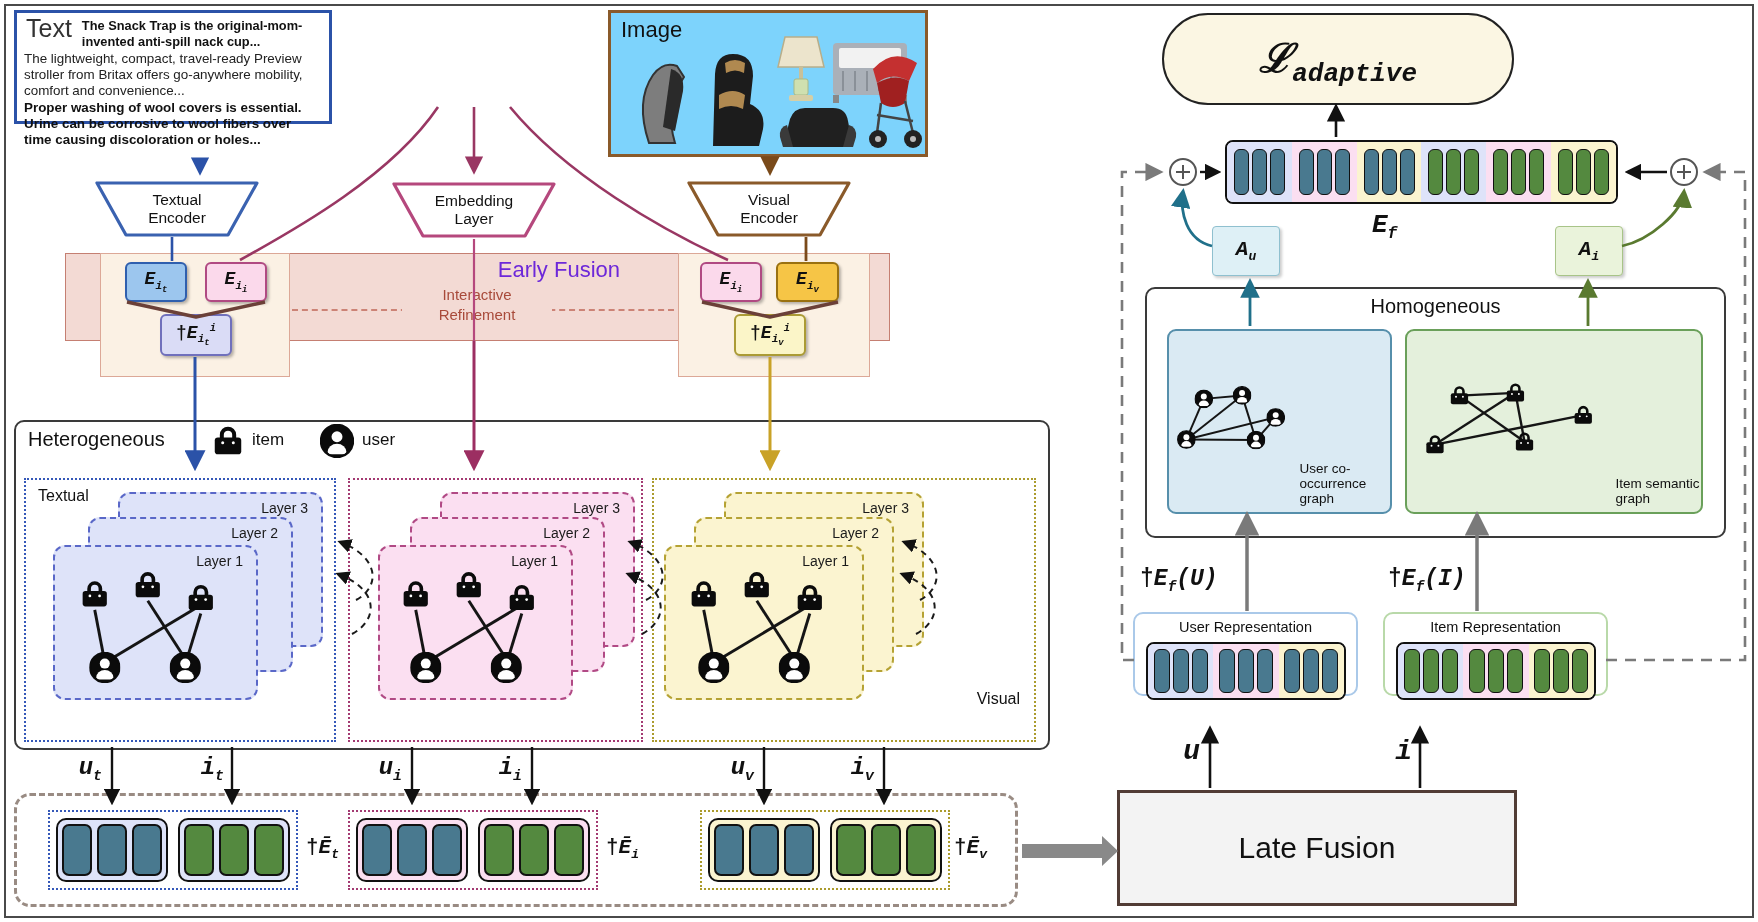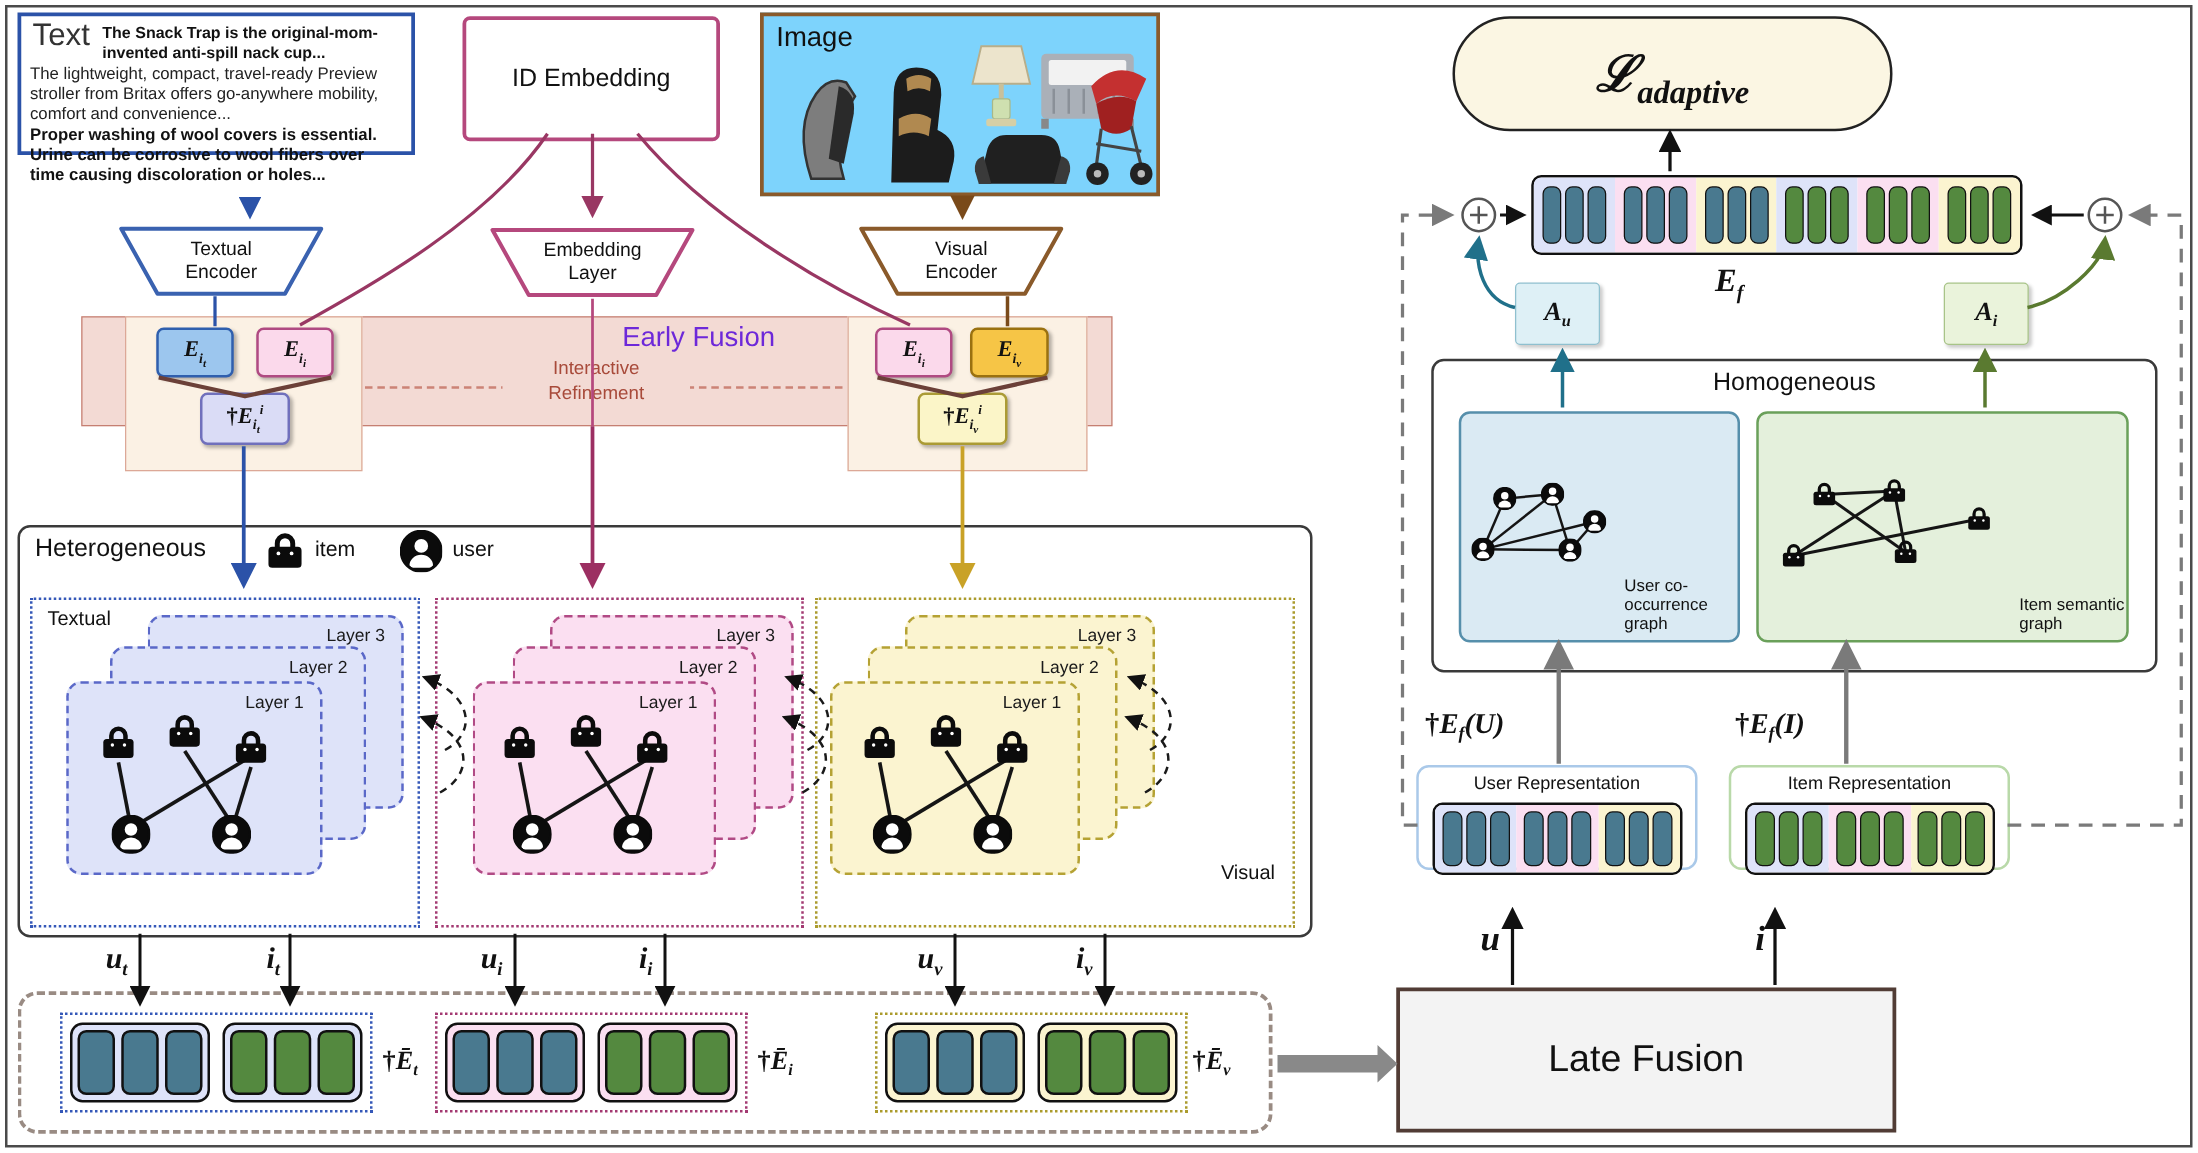--- a/index.html
+++ b/index.html
@@ -1,21 +1,21 @@
 <!DOCTYPE html>
 <html><head>
 <meta charset="utf-8">
 <style>
   html,body{margin:0;padding:0;background:#fff}
   #canvas{position:relative;width:1758px;height:922px;background:#fff;overflow:hidden;
           font-family:"Liberation Sans",sans-serif;color:#111}
   .abs{position:absolute}
   .frame{position:absolute;inset:4px;border:2px solid #4a4a4a;pointer-events:none}
   
-  .m{font-family:Liberation Serif, serif;font-style:italic;font-weight:700;white-space:nowrap}
+  .m{font-family:Liberation Mono, monospace;font-style:italic;font-weight:700;white-space:nowrap}
   .m .pre{font-style:normal}
   .m sub{font-size:62%}
   .m sub sub{font-size:80%}
   .m sup{font-size:58%}
   
   #textbox{left:14px;top:10px;width:318px;height:114px;border:3px solid #2b52a8;background:#fff;
            padding:2px 7px;box-sizing:border-box}
   .trow{display:flex;gap:8px;align-items:flex-start}
   .tlab{font-size:25px;color:#333;padding:0 2px;line-height:1.1}
   .tb1{font-weight:700;font-size:12.8px;line-height:1.25;padding-top:3px}
@@ -126,23 +126,20 @@
 
   <div class="abs" id="textbox">
     <div class="trow">
       <span class="tlab">Text</span>
       <span class="tb1">The Snack Trap is the original-mom-invented  anti-spill nack cup...</span>
     </div>
     <div class="treg">The lightweight, compact, travel-ready Preview stroller from Britax offers go-anywhere mobility, comfort and convenience...</div>
     <div class="tb2">Proper washing of wool covers is essential. Urine can be corrosive to wool fibers over time causing discoloration or holes...</div>
   </div>
 
-  <div class="abs" id="idbox">
-    <span>ID Embedding</span>
-  </div>
 
   <div class="abs" id="imgbox">
     <span class="ilab">Image</span>
     <svg class="abs" style="left:4px;top:12px" width="312" height="130" viewBox="0 0 312 130">
       <g>
         <path d="M34,118 q-14,-42 4,-68 q10,-14 24,-9 l7,11 q-20,30 -9,66 z" fill="#7d7d7d" stroke="#333" stroke-width="2"></path>
         <path d="M56,44 q14,4 12,22 l-8,40 l-12,-4 z" fill="#2a2a2a"></path>
       </g>
       <g>
         <path d="M98,121 l2,-72 q1,-20 18,-20 q20,0 20,22 l-3,28 q16,7 13,25 l-4,17 z" fill="#1c1c1c"></path>

